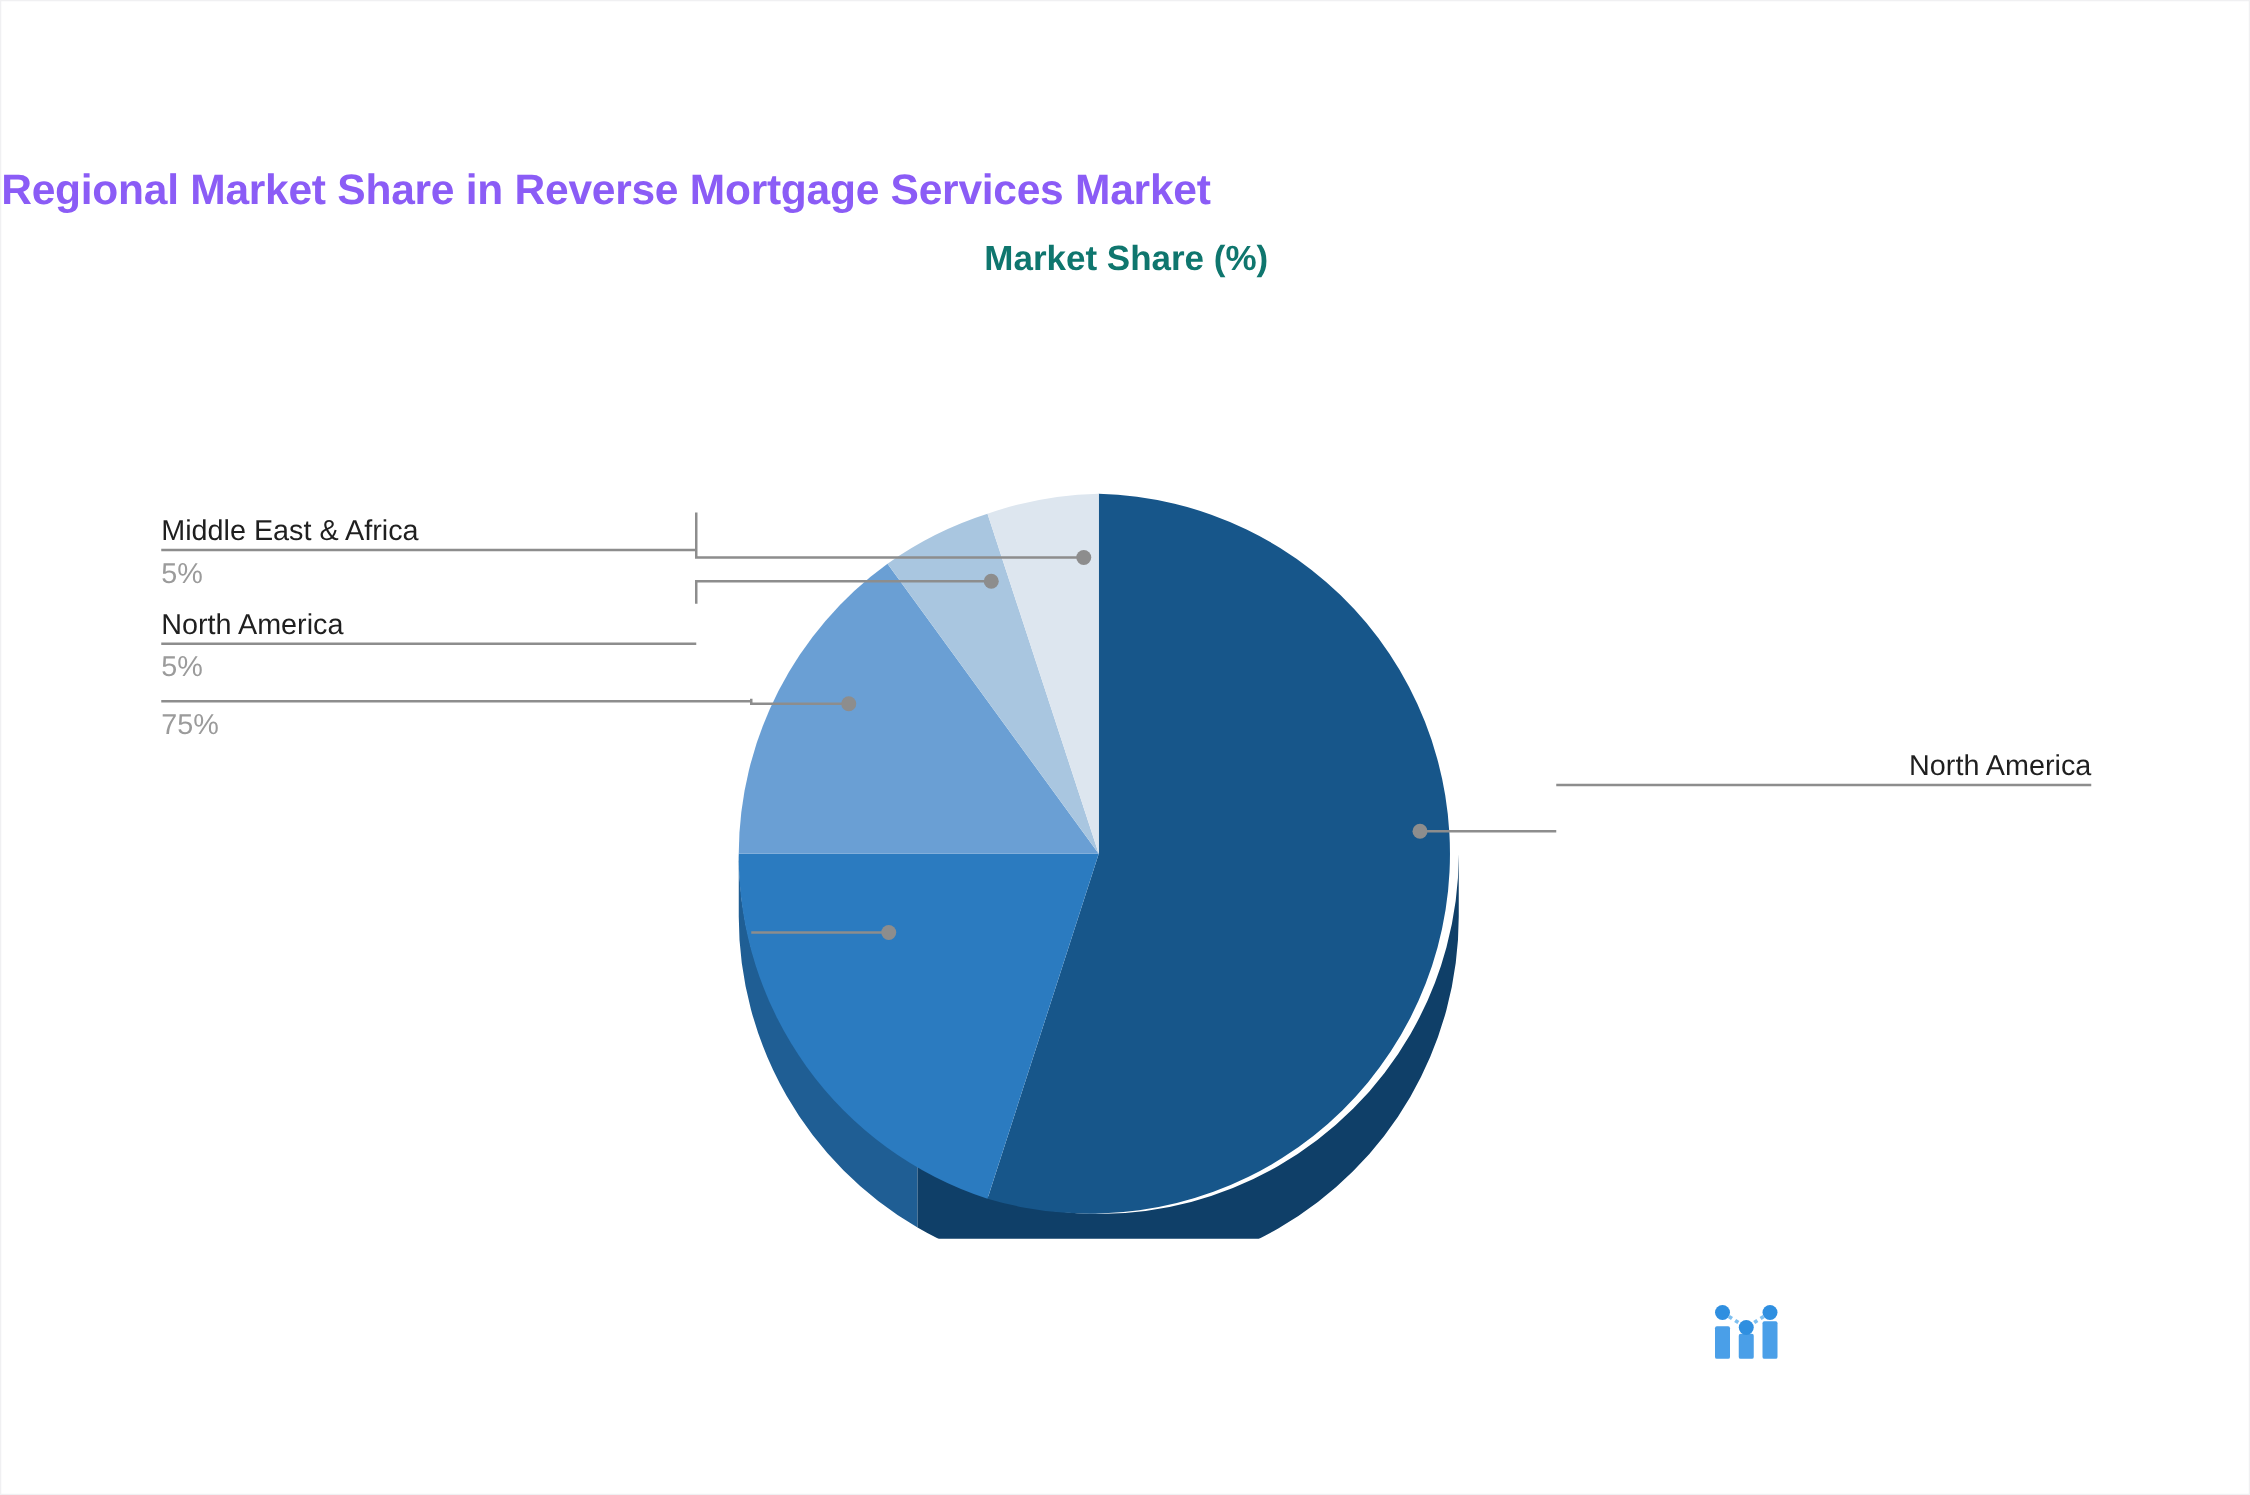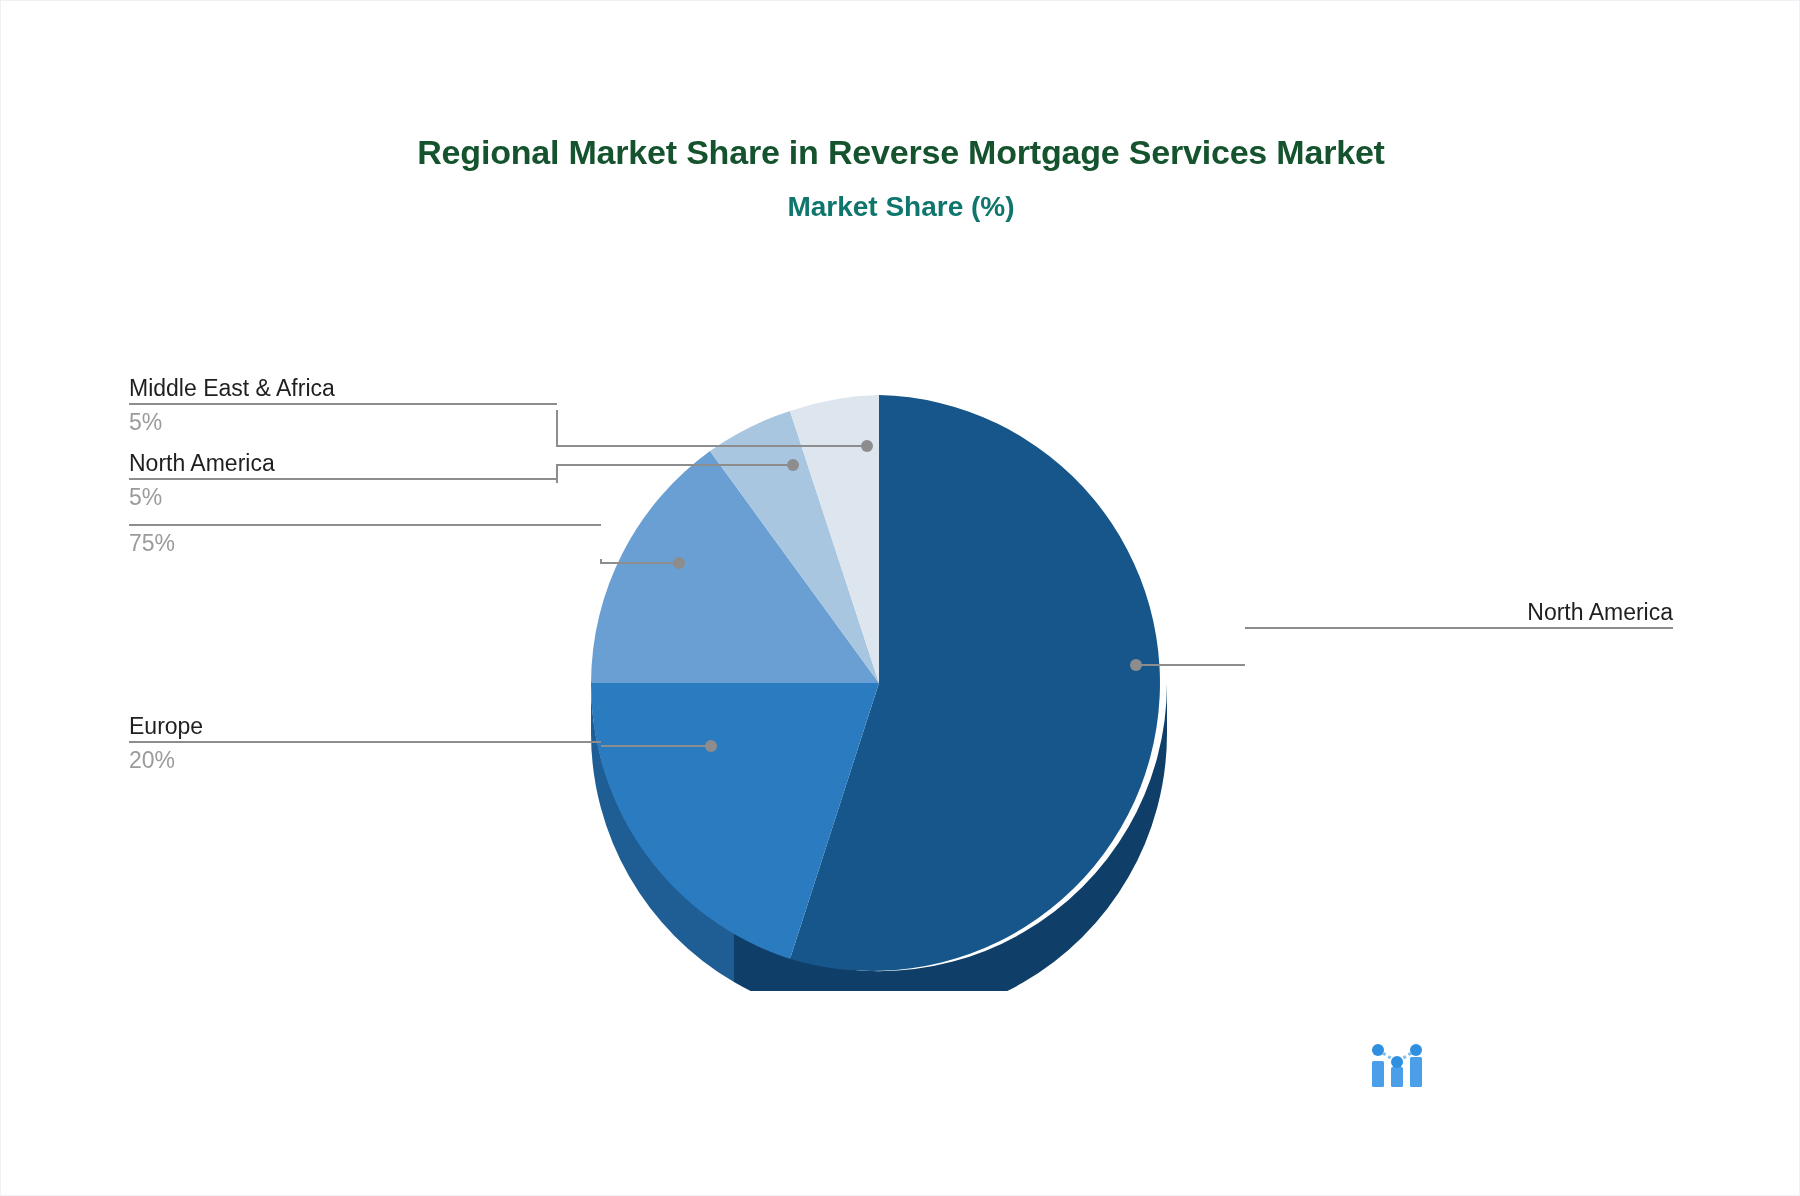--- a/index.html
+++ b/index.html
@@ -19,24 +19,24 @@
     box-sizing: border-box;
     overflow: hidden;
   }
 
   
   .title {
     position: absolute;
     left: 0;
     top: 132px;
     width: 1800px;
-    text-align: center;
+    text-align: left;
     font-size: 34px;
     font-weight: bold;
-    color: #14532d;
+    color: #8b5cf6;
     letter-spacing: -0.2px;
   }
   .subtitle {
     position: absolute;
     left: 0;
     top: 190px;
     width: 1800px;
     text-align: center;
     font-size: 28px;
     font-weight: bold;
@@ -66,21 +66,21 @@
   .callout .cl-rule {
     height: 0;
     border-top: 2px solid #8d8d8d;
   }
   .callout .cl-val {
     color: #9b9b9b;
     white-space: nowrap;
     line-height: 34px;
   }
   .callout.right { text-align: right; }
-  .callout.left  { text-align: left; }
+  .callout.left  { text-align: left; margin-top: 36px; }
 
   
   .leaders {
     position: absolute;
     left: 0; top: 0;
     width: 1800px; height: 1196px;
     pointer-events: none;
   }
 
   
@@ -170,25 +170,20 @@
     <div class="cl-name">North America</div>
     <div class="cl-rule"></div>
     <div class="cl-val">5%</div>
   </div>
 
   <div class="callout left" style="left:128px; top:523px; width:472px;">
     <div class="cl-rule"></div>
     <div class="cl-val">75%</div>
   </div>
 
-  <div class="callout left" style="left:128px; top:710px; width:472px;">
-    <div class="cl-name">Europe</div>
-    <div class="cl-rule"></div>
-    <div class="cl-val">20%</div>
-  </div>
 
   <div class="callout right" style="left:1244px; top:596px; width:428px;">
     <div class="cl-name">North America</div>
     <div class="cl-rule"></div>
   </div>
 
   <div class="logo">
     <svg class="logo-mark" width="56" height="52" viewBox="0 0 56 52">
 
       <polyline points="9,13 28,25 47,13" fill="none" stroke="#7fc0f0" stroke-width="3" stroke-dasharray="3 3"></polyline>

